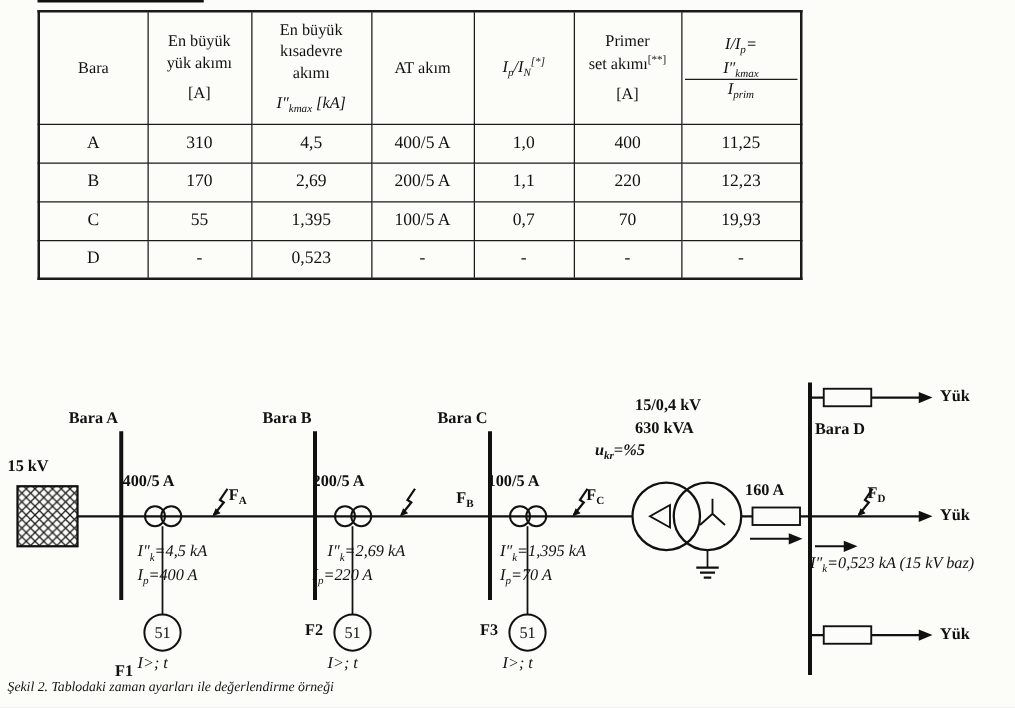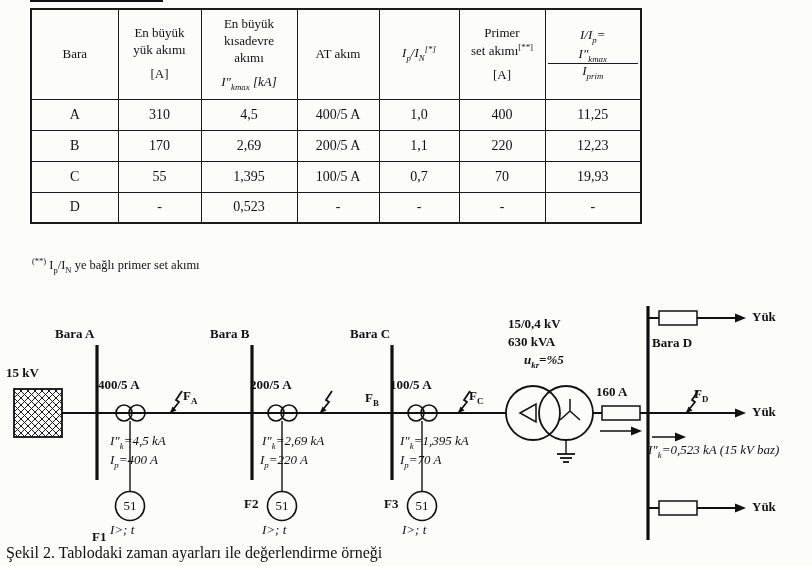--- a/index.html
+++ b/index.html
@@ -27,21 +27,21 @@
   .unit{margin-top:7px;}
   .math{font-style:italic;}
   sup{font-size:68%;}
   sub{font-size:68%;}
   .ratio{display:inline-flex;align-items:center;gap:3px;}
   .ratio span{display:inline-block;}
   .frac{display:inline-flex;flex-direction:column;align-items:center;line-height:1.15;}
   .frac .num{border-bottom:1px solid #1a1a1a;padding:0 2px;}
   
   .footnote{position:absolute;font-size:12.5px;white-space:nowrap;}
-  .caption{position:absolute;left:6px;top:544px;font-size:16px;white-space:nowrap;}
+  .caption{position:absolute;left:6px;top:544px;font-size:11px;font-style:italic;white-space:nowrap;}
   
   svg.diagram{position:absolute;left:0;top:300px;}
   .lbl{position:absolute;font-size:13px;line-height:1.15;white-space:nowrap;}
   .bold{font-weight:bold;}
   .relayfunc{text-align:center;width:28px;font-size:13px;}
 </style>
 </head>
 <body>
 
 <div class="page">
@@ -129,21 +129,20 @@
         <td>-</td>
         <td>0,523</td>
         <td>-</td>
         <td>-</td>
         <td>-</td>
         <td>-</td>
       </tr>
     </tbody>
   </table>
 
-  <div class="footnote" style="left:32px;top:256px;"><sup>(**)</sup> I<sub>p</sub>/I<sub>N</sub> ye bağlı primer set akımı</div>
 
   <svg class="diagram" width="812" height="266" viewBox="0 0 812 266">
     <defs>
       <pattern id="xh" width="7" height="7" patternUnits="userSpaceOnUse">
         <path d="M0,0 L7,7 M0,7 L7,0" stroke="#1a1a1a" stroke-width="1"></path>
       </pattern>
       <g id="bolt">
         <polyline points="12,-22 6,-13 9,-11 1,-1" fill="none" stroke="#111" stroke-width="1.8"></polyline>
         <polygon points="0,0 6.5,-2.5 2.5,-6.5" fill="#111"></polygon>
       </g>
@@ -241,37 +240,37 @@
   <div class="lbl math" style="left:110px;top:434px;">I″<sub>k</sub>=4,5 kA</div>
   <div class="lbl math" style="left:110px;top:453px;">I<sub>p</sub>=400 A</div>
   <div class="lbl bold" style="left:92px;top:497px;margin-top:33px;">F1</div>
   <div class="lbl relayfunc" style="left:116px;top:499px;">51</div>
   <div class="lbl math" style="left:110px;top:523px;">I&gt;; t</div>
 
   <div class="lbl bold" style="left:210px;top:327px;">Bara B</div>
   <div class="lbl bold" style="left:250px;top:378px;">200/5 A</div>
   <div class="lbl bold" style="left:333px;top:391px;margin-left:32px;">F<sub>B</sub></div>
   <div class="lbl math" style="left:262px;top:434px;">I″<sub>k</sub>=2,69 kA</div>
-  <div class="lbl math" style="left:260px;top:453px;">I<sub>p</sub>=220 A</div>
+  <div class="lbl math" style="left:250px;top:453px;">I<sub>p</sub>=220 A</div>
   <div class="lbl bold" style="left:244px;top:497px;">F2</div>
   <div class="lbl relayfunc" style="left:268px;top:499px;">51</div>
   <div class="lbl math" style="left:262px;top:523px;">I&gt;; t</div>
 
   <div class="lbl bold" style="left:350px;top:327px;">Bara C</div>
   <div class="lbl bold" style="left:390px;top:378px;">100/5 A</div>
   <div class="lbl bold" style="left:469px;top:389px;">F<sub>C</sub></div>
   <div class="lbl math" style="left:400px;top:434px;">I″<sub>k</sub>=1,395 kA</div>
   <div class="lbl math" style="left:400px;top:453px;">I<sub>p</sub>=70 A</div>
   <div class="lbl bold" style="left:384px;top:497px;">F3</div>
   <div class="lbl relayfunc" style="left:408px;top:499px;">51</div>
   <div class="lbl math" style="left:402px;top:523px;">I&gt;; t</div>
 
   <div class="lbl bold" style="left:508px;top:317px;">15/0,4 kV</div>
   <div class="lbl bold" style="left:508px;top:335px;">630 kVA</div>
-  <div class="lbl math bold" style="left:524px;top:353px;">u<sub>kr</sub>=%5</div>
+  <div class="lbl math bold" style="left:476px;top:353px;">u<sub>kr</sub>=%5</div>
 
   <div class="lbl bold" style="left:596px;top:385px;">160 A</div>
   <div class="lbl bold" style="left:652px;top:336px;">Bara D</div>
   <div class="lbl bold" style="left:694px;top:387px;">F<sub>D</sub></div>
   <div class="lbl math" style="left:648px;top:443px;">I″<sub>k</sub>=0,523 kA (15 kV baz)</div>
 
   <div class="lbl bold" style="left:752px;top:310px;">Yük</div>
   <div class="lbl bold" style="left:752px;top:405px;">Yük</div>
   <div class="lbl bold" style="left:752px;top:500px;">Yük</div>
 

